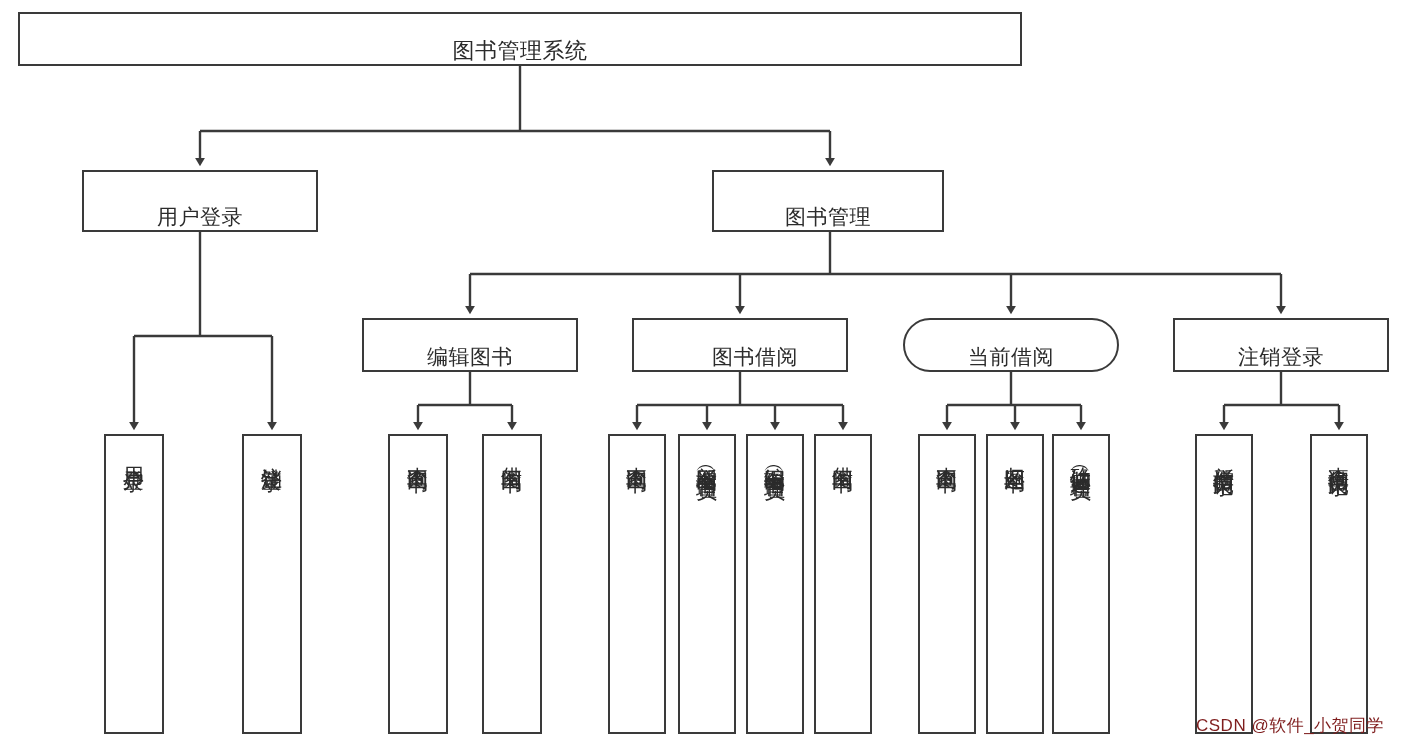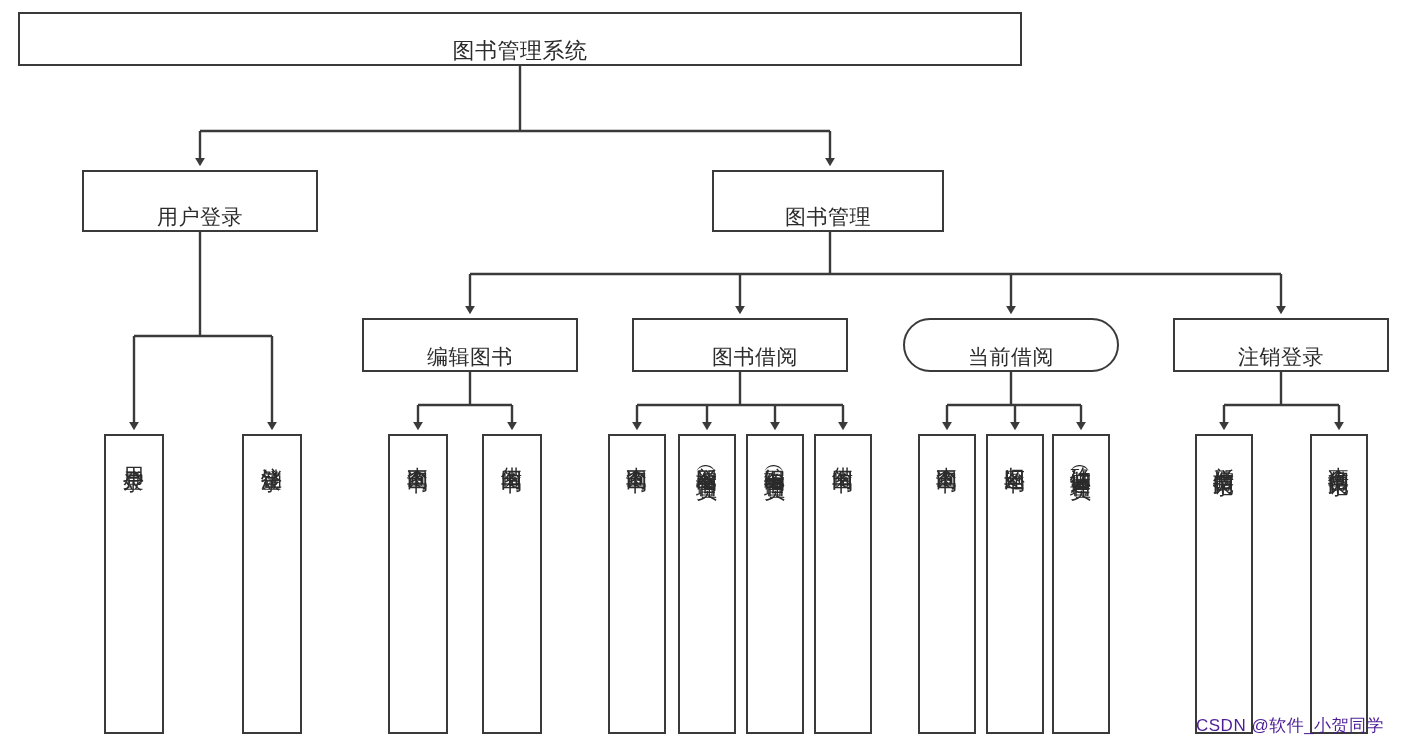--- a/index.html
+++ b/index.html
@@ -53,21 +53,21 @@
     writing-mode: vertical-rl;
     text-orientation: upright;
     font-size: 21px;
     letter-spacing: 2px;
     line-height: 1;
     white-space: nowrap;
   }
   .node.root .lbl { font-size: 22px; }
   .watermark {
     position: absolute;
-    color: #4c1d95;
+    color: #7f1d1d;
     font-size: 17px;
     white-space: nowrap;
     letter-spacing: 0.5px;
     pointer-events: none;
   }
 </style>
 </head>
 <body>
 
 <div id="canvas">

